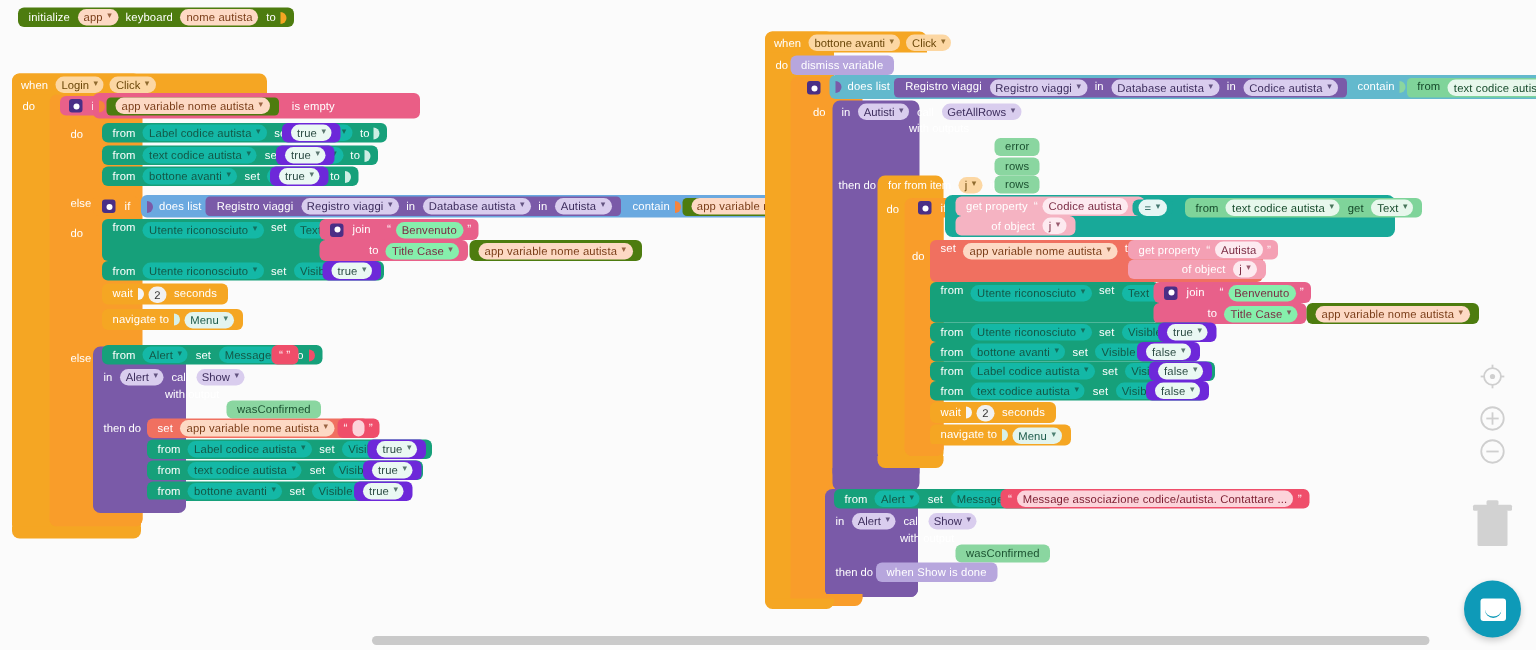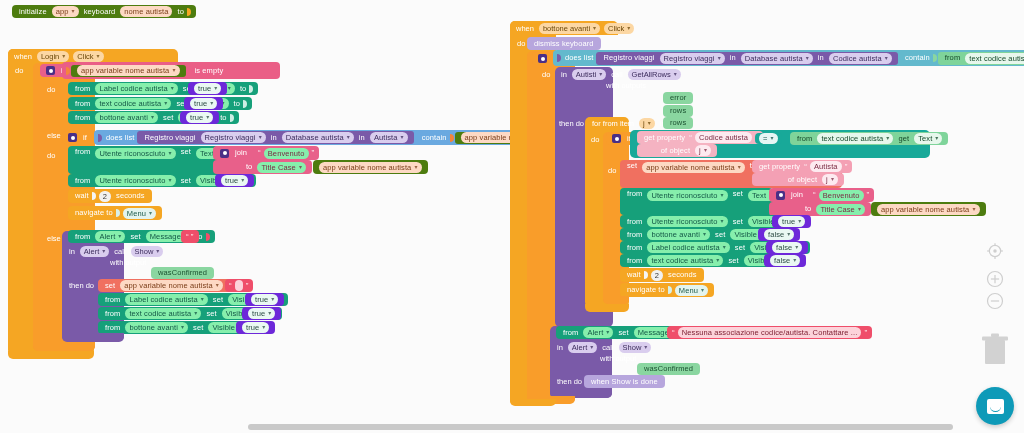--- a/index.html
+++ b/index.html
@@ -61,21 +61,21 @@
   .c-lilac    { background: #b7a6dd; }
   .c-ltgreen  { background: #8ad6a0; color: #15492a; }
   .c-ltgreen2 { background: #7fd49a; color: #15492a; }
   .c-blue     { background: #6aa9e0; }
   .c-blueteal { background: #63b9cd; }
   .c-red      { background: #ef4e6a; }
   .c-salmon   { background: #f07060; }
 
   .fld.onorange  { background: #fcd7a3; color: #6b4709; }
   .fld.onvar     { background: #fdd9c4; color: #7a3d18; }
-  .fld.ongreen   { background: #86efac; color: #135746; justify-content: flex-end; }
+  .fld.ongreen   { background: #14b8a6; color: #135746; justify-content: flex-end; }
   .fld.onpurple  { background: #d9cdee; color: #3c2c5c; }
   .fld.onpink    { background: #86efac; color: #7a2b43; }
   .fld.onred     { background: #fcd3da; color: #7a1b2e; }
 
   
   .gear {
     width: 9px; height: 9px; border-radius: 2px;
     background: #4a2f86;
     display: inline-flex; align-items: center; justify-content: center;
     margin: 0 3px;
@@ -512,21 +512,21 @@
     <span class="fld onorange">
         <span>Click</span>
         <span class="cv">▾</span>
       </span>
   </div>
   <div class="row" style="left:514px; top:39px;">
     <span class="lbl">do</span>
   </div>
 
   <div class="blk c-lilac" style="left:527px; top:37px; height:13px;">
-    <span class="lbl">dismiss keyboard</span>
+    <span class="lbl">dismiss variable</span>
   </div>
 
   <div class="shell c-orange2" style="left:527px; top:51px; width:48px; height:352px;"></div>
 
   <div class="blk c-orange2" style="left:532px; top:52px; height:13px; padding:0 3px;">
     <span class="gear"></span>
     <span class="lbl">if</span>
   </div>
 
   <div class="blk c-blueteal" style="left:553px; top:50px; height:16px;">
@@ -845,21 +845,21 @@
     <span class="fld ongreen">
         <span>Message</span>
         <span class="cv">▾</span>
       </span>
     <span class="lbl">to</span>
     <span class="plug" style="background:#ef4e6a;"></span>
   </div>
   <div class="blk c-red" style="left:667px; top:326px; height:13px;">
     <span class="q">“</span>
     <span class="fld onred">
-        <span>Nessuna associazione codice/autista. Contattare ...</span>
+        <span>Message associazione codice/autista. Contattare ...</span>
       </span>
     <span class="q">”</span>
   </div>
 
   <div class="row" style="left:554px; top:342px;">
     <span class="lbl">in</span>
     <span class="fld onpurple">
         <span>Alert</span>
         <span class="cv">▾</span>
       </span>

